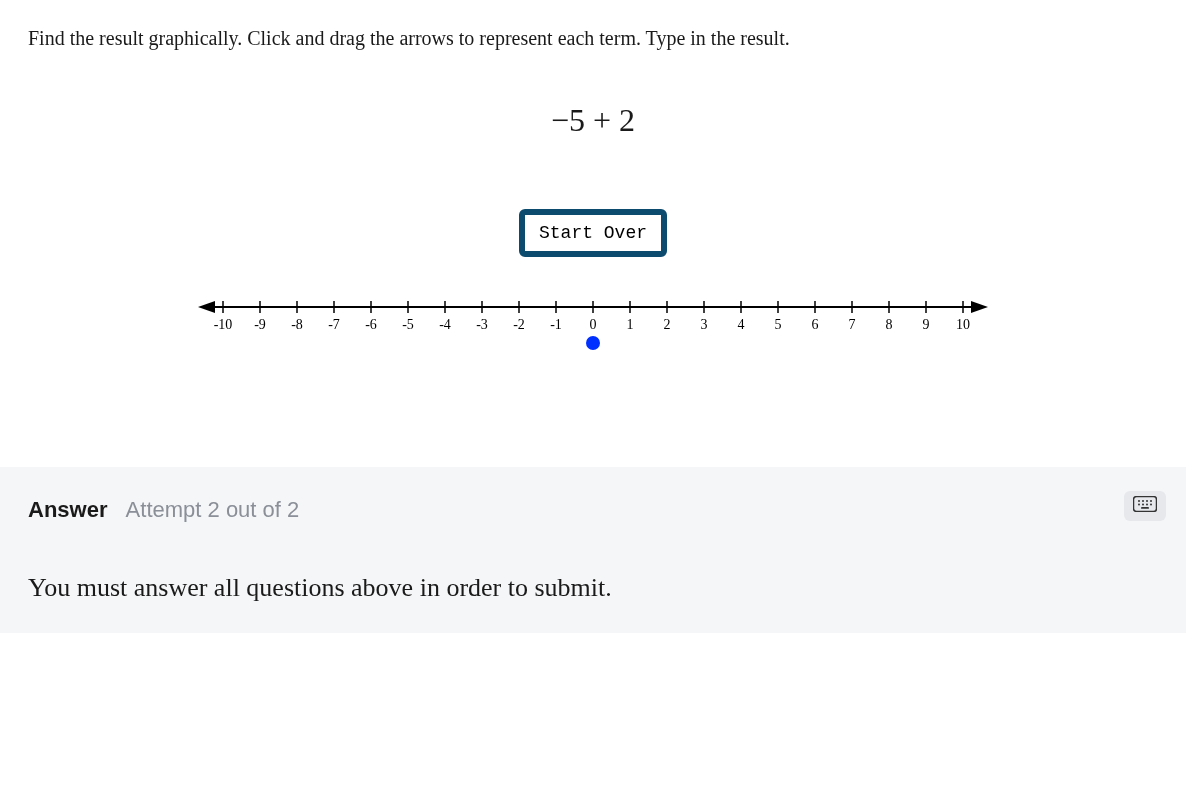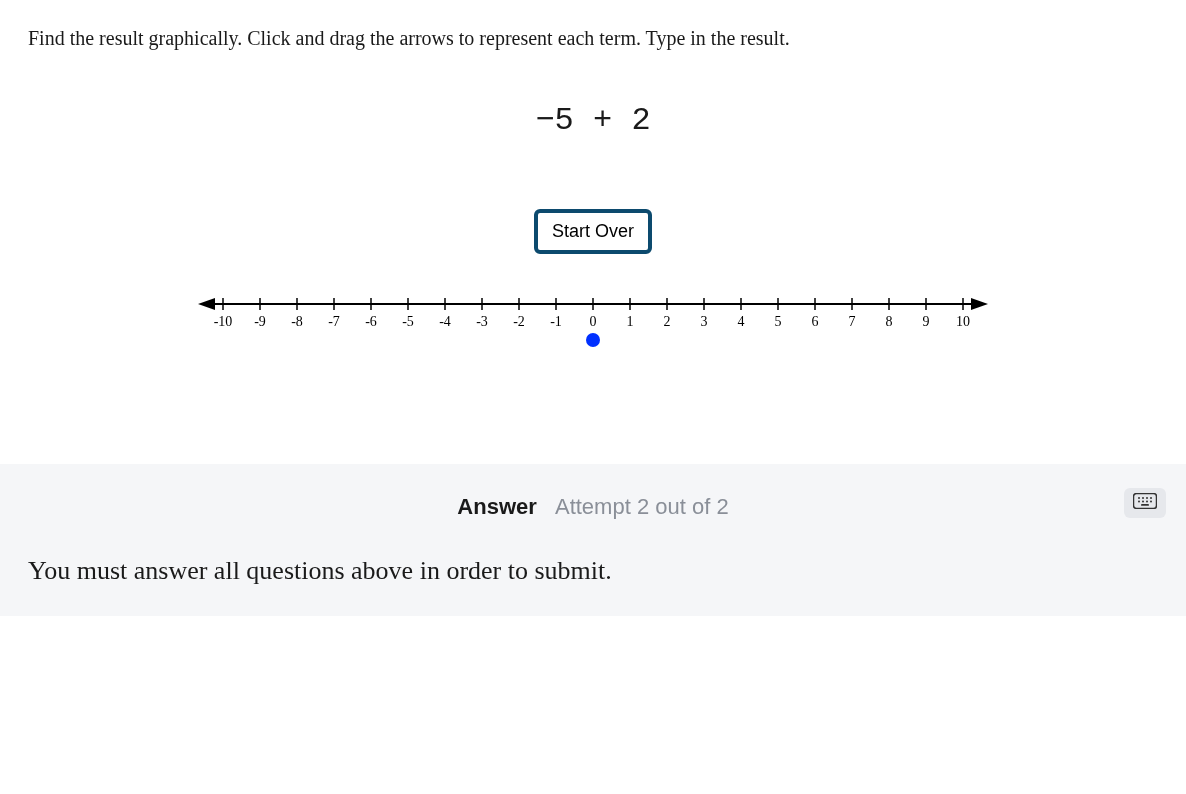--- a/index.html
+++ b/index.html
@@ -11,33 +11,33 @@
   }
   .instructions {
     font-size: 20px;
     line-height: 1.4;
     margin-bottom: 50px;
   }
   .expression {
     font-size: 32px;
     text-align: center;
     margin-bottom: 70px;
-    font-family: Liberation Mono, monospace;
+    font-family: Liberation Serif, serif;
   }
   .start-over-wrap {
     text-align: center;
     margin-bottom: 30px;
   }
   .start-over {
     display: inline-block;
-    border: 4px solid #0c4a6e;
+    border: 6px solid #0c4a6e;
     border-radius: 6px;
     padding: 8px 14px;
     font-size: 18px;
-    font-family: Liberation Sans, sans-serif;
+    font-family: Liberation Mono, monospace;
     background: #fff;
     cursor: pointer;
   }
   .numberline-wrap {
     margin: 0 40px 100px 40px;
   }
   svg.numberline {
     width: 100%;
     height: 80px;
     display: block;
@@ -48,21 +48,20 @@
   }
   .answer-section {
     background: #f5f6f8;
     padding: 30px 28px 30px 28px;
     margin: 0 -28px;
     position: relative;
   }
   .answer-heading {
     font-family: "Helvetica Neue", Arial, sans-serif;
     font-size: 22px;
-    text-align: center;
   }
   .answer-heading .bold {
     font-weight: 700;
     color: #1a1a1a;
   }
   .answer-heading .attempt {
     color: #8a8f98;
     font-weight: 400;
     margin-left: 12px;
   }
@@ -78,21 +77,21 @@
     align-items: center;
     justify-content: center;
     cursor: pointer;
   }
   .keypad-btn svg {
     width: 24px;
     height: 16px;
   }
   .validation-msg {
     font-size: 26px;
-    margin-top: 36px;
+    margin-top: 50px;
     font-family: Georgia, serif;
   }
 </style>
 </head>
 <body>
 
 <div class="instructions">Find the result graphically. Click and drag the arrows to represent each term. Type in the result.</div>
 
 <div class="expression">−5 + 2</div>
 

